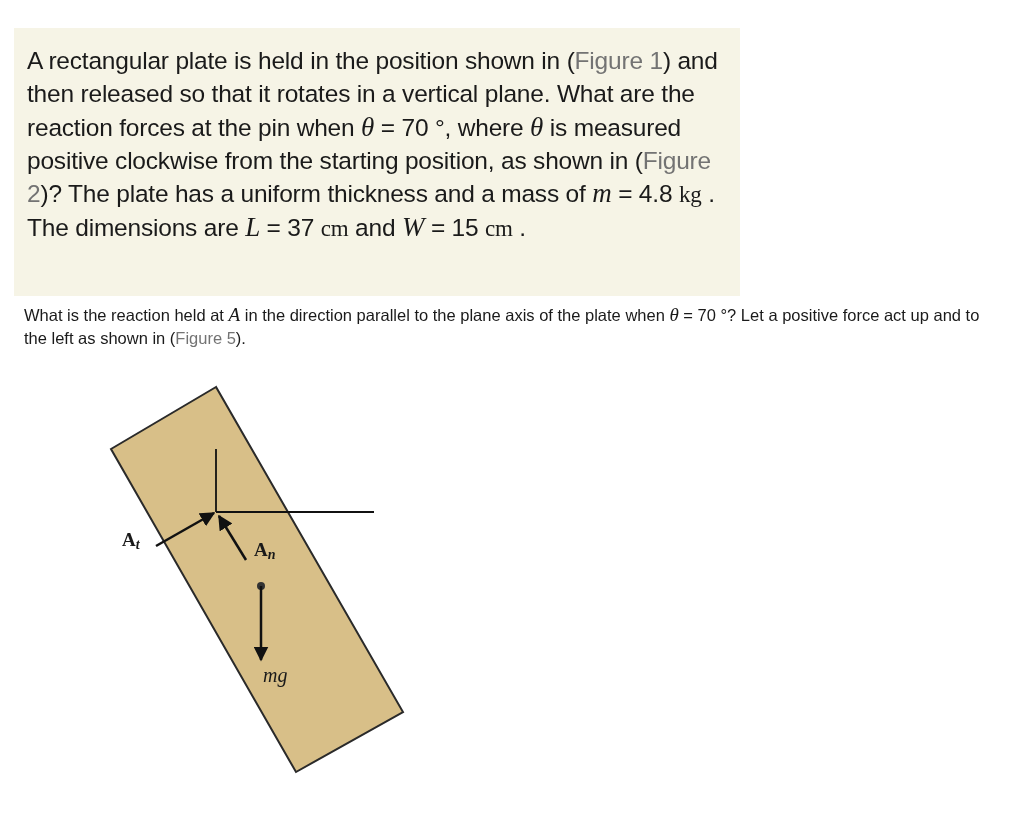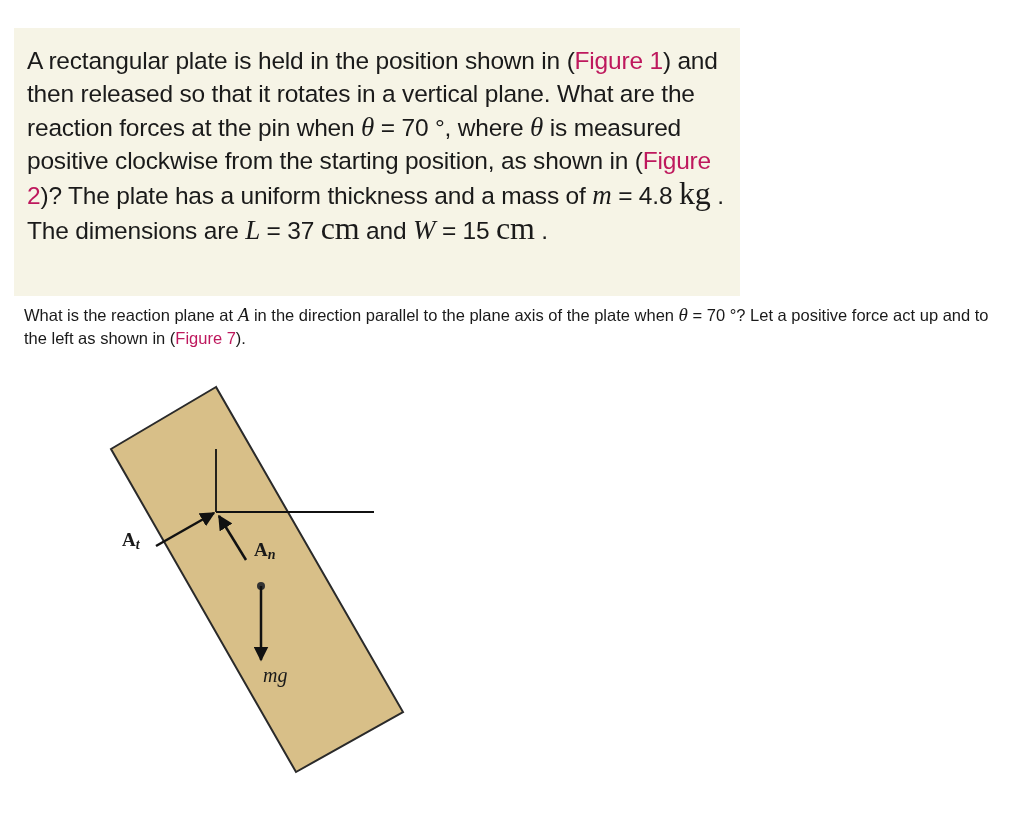--- a/index.html
+++ b/index.html
@@ -1,35 +1,35 @@
 <!DOCTYPE html>
 <html><head>
 <meta charset="utf-8">
 <style>
   html, body { margin:0; padding:0; background:#ffffff; }
   body { width:1024px; height:833px; position:relative; overflow:hidden; font-family:"Liberation Sans", sans-serif; color:#1a1a1a; }
   .problem-box { position:absolute; left:14px; top:28px; width:726px; height:268px; background:#f6f4e6; }
   .problem-text { position:absolute; left:27px; top:44px; width:700px; font-size:24.5px; line-height:33.3px; letter-spacing:-0.2px; }
-  .link { color:#be185d; }
+  .link { color:#737373; }
   .math { font-family:"Liberation Serif", serif; font-style:italic; font-size:27px; }
-  .unit { font-family:"Liberation Serif", serif; font-size:32px; }
+  .unit { font-family:"Liberation Serif", serif; font-size:23px; }
   .sub-text { position:absolute; left:24px; top:303px; width:980px; font-size:16.5px; line-height:23px; }
   .sub-text .math { font-size:19px; }
   svg.figure { position:absolute; left:0; top:0; }
   .lbl { font-family:"Liberation Serif", serif; font-weight:bold; font-size:19px; fill:#1a1a1a; }
   .lbl-it { font-family:"Liberation Serif", serif; font-style:italic; font-size:20px; fill:#1a1a1a; }
 </style>
 </head>
 <body>
 
 <div class="problem-box"></div>
 
 <div class="problem-text"><span>A rectangular plate is held in the position shown in (</span><span class="link">Figure 1</span><span>) and then released so that it rotates in a vertical plane. What are the reaction forces at the pin when </span><span class="math">θ</span><span> = 70 °, where </span><span class="math">θ</span><span> is measured positive clockwise from the starting position, as shown in (</span><span class="link">Figure 2</span><span>)? The plate has a uniform thickness and a mass of </span><span class="math">m</span><span> = 4.8 </span><span class="unit">kg</span><span> . The dimensions are </span><span class="math">L</span><span> = 37 </span><span class="unit">cm</span><span> and </span><span class="math">W</span><span> = 15 </span><span class="unit">cm</span><span> .</span></div>
 
-<div class="sub-text"><span>What is the reaction plane at </span><span class="math">A</span><span> in the direction parallel to the plane axis of the plate when </span><span class="math">θ</span><span> = 70 °? Let a positive force act up and to the left as shown in (</span><span class="link">Figure 7</span><span>).</span></div>
+<div class="sub-text"><span>What is the reaction held at </span><span class="math">A</span><span> in the direction parallel to the plane axis of the plate when </span><span class="math">θ</span><span> = 70 °? Let a positive force act up and to the left as shown in (</span><span class="link">Figure 5</span><span>).</span></div>
 
 <svg class="figure" width="1024" height="833" viewBox="0 0 1024 833">
   <defs>
     <marker id="ah" viewBox="0 0 10 10" refX="9" refY="5" markerWidth="6" markerHeight="6" orient="auto-start-reverse">
       <path d="M0,0 L10,5 L0,10 z" fill="#111"></path>
     </marker>
   </defs>
   <polygon points="216,387 111,449 296,772 403,712" fill="#d8bf88" stroke="#2a2a2a" stroke-width="2"></polygon>
   <line x1="216" y1="449" x2="216" y2="512" stroke="#111" stroke-width="1.8"></line>
   <line x1="216" y1="512" x2="374" y2="512" stroke="#111" stroke-width="1.8"></line>

